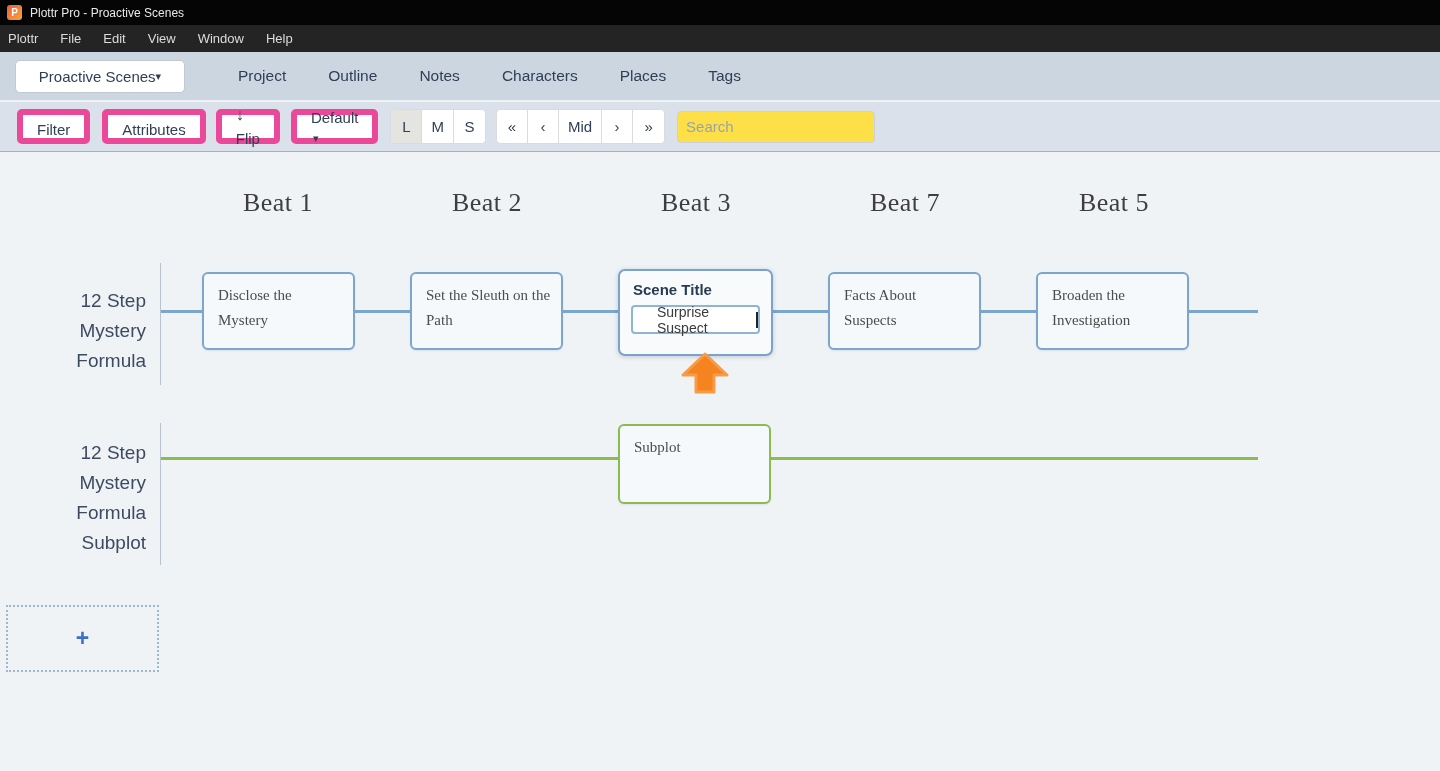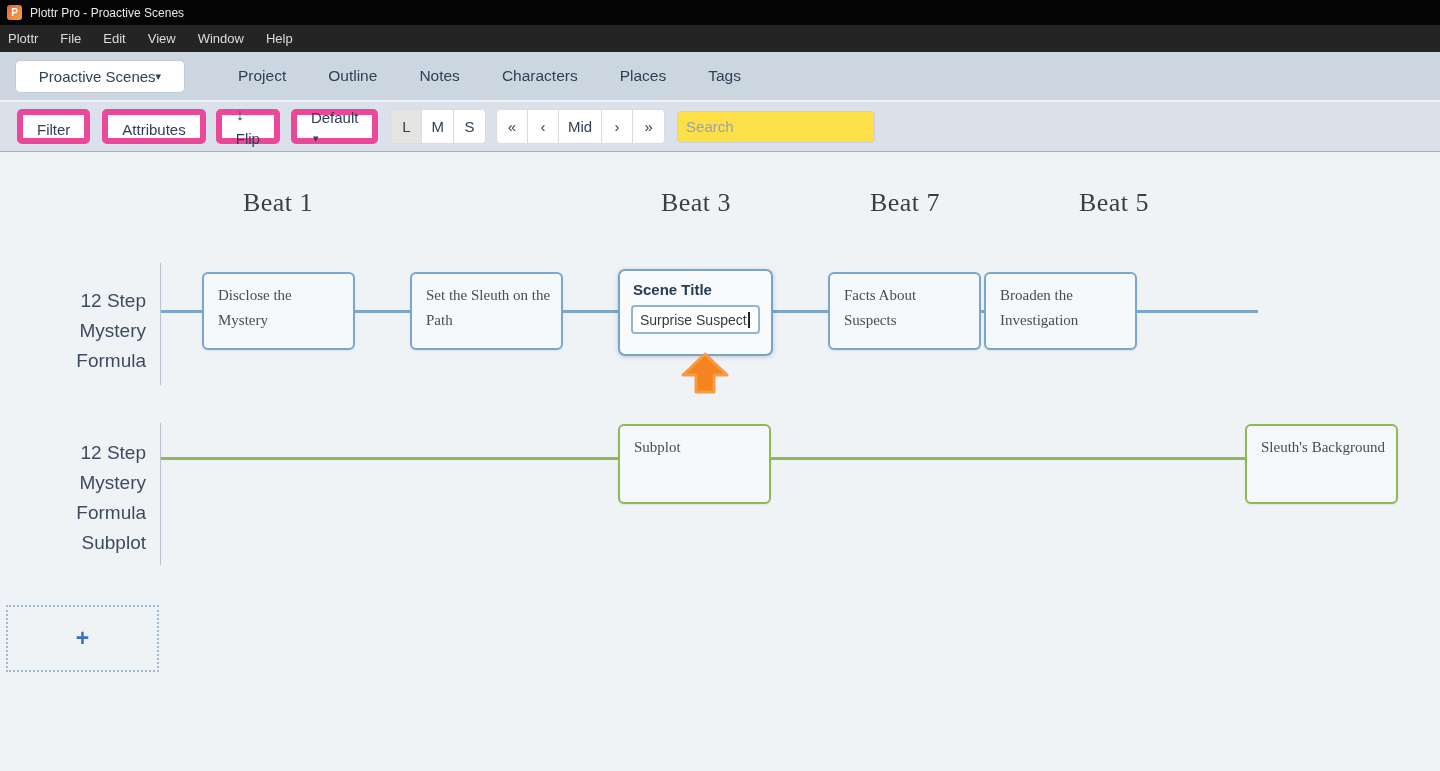--- a/index.html
+++ b/index.html
@@ -108,34 +108,34 @@
   .card {
     position: absolute; width: 153px; height: 78px; background: #f6f9fb;
     border: 2px solid #7ba6cd; border-radius: 6px; z-index: 2;
     font-family: "Liberation Serif", serif; font-size: 15px; line-height: 25px;
     color: #4c4c4c; padding: 9px 8px 0 14px; cursor: pointer;
     box-shadow: 0 1px 2px rgba(60,80,110,0.10);
   }
   .row-1 { top: 120px; }
   .row-2 { top: 272px; height: 80px; border-color: #8cbb52; }
   .col-1 { left: 202px; } .col-2 { left: 410px; } .col-3 { left: 618px; }
-  .col-4 { left: 828px; } .col-5 { left: 984px; } .col-6 { left: 1245px; }
+  .col-4 { left: 828px; } .col-5 { left: 1036px; } .col-6 { left: 1245px; }
 
   .card-editing {
     position: absolute; left: 618px; top: 117px; width: 155px; height: 87px;
     background: #f8fafc; border: 2px solid #7aa3cc; border-radius: 7px; z-index: 2;
     box-shadow: 0 1px 5px rgba(60,80,110,0.25);
   }
   .card-editing .ce-header {
     font-size: 15px; font-weight: bold; color: #273c52; margin: 10px 0 7px 13px;
   }
   .ce-input {
     margin: 0 11px 0 11px; height: 29px; background: #fff;
     border: 2px solid #8fb4d8; border-radius: 4px; display: flex; align-items: center;
-    padding-left: 7px; font-size: 14px; color: #3a3a3a; cursor: text;
+    padding-left: 24px; font-size: 14px; color: #3a3a3a; cursor: text;
   }
   .ce-caret { display: inline-block; width: 2px; height: 16px; background: #222; margin-left: 1px; }
 
   .cursor-arrow { position: absolute; left: 680px; top: 200px; z-index: 3; }
 
   .add-plotline {
     position: absolute; left: 6px; top: 453px; width: 153px; height: 67px;
     border: 2px dotted #9fb7cf; display: flex; align-items: center; justify-content: center;
     cursor: pointer; z-index: 2;
   }
@@ -214,20 +214,21 @@
     <div class="g-btn">Mid</div>
     <div class="g-btn nav-chev">›</div>
     <div class="g-btn nav-chev">»</div>
   </div>
   <input class="search-input" type="text" placeholder="Search" style="">
 </div>
 
 <div class="timeline">
 
   <div class="beat-header" style="left:174px">Beat 1</div>
+  <div class="beat-header" style="left:383px">Beat 2</div>
   <div class="beat-header" style="left:592px">Beat 3</div>
   <div class="beat-header" style="left:801px">Beat 7</div>
   <div class="beat-header" style="left:1010px">Beat 5</div>
 
   <div class="hline hline-1"></div>
   <div class="vline vline-1"></div>
   <div class="plotline-label label-1">12 Step
 Mystery
 Formula</div>
 
@@ -251,19 +252,18 @@
   </div>
 
   <div class="hline hline-2"></div>
   <div class="vline vline-2"></div>
   <div class="plotline-label label-2">12 Step
 Mystery
 Formula
 Subplot</div>
 
   <div class="card row-2 col-3">Subplot</div>
-  <div class="card row-2 col-6">Sleuth's Background</div>
 
   <div class="add-plotline">
     <span class="plus">+</span>
   </div>
 
 </div>
 
 </body></html>

